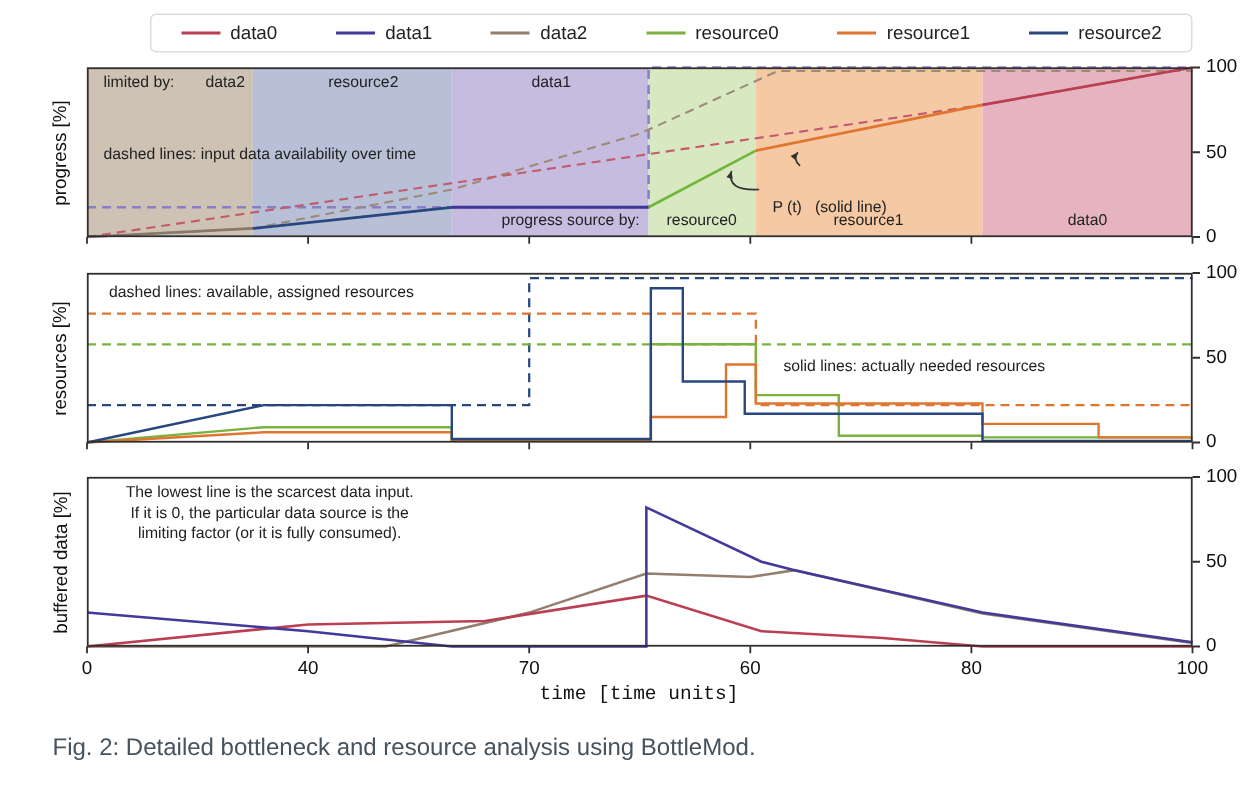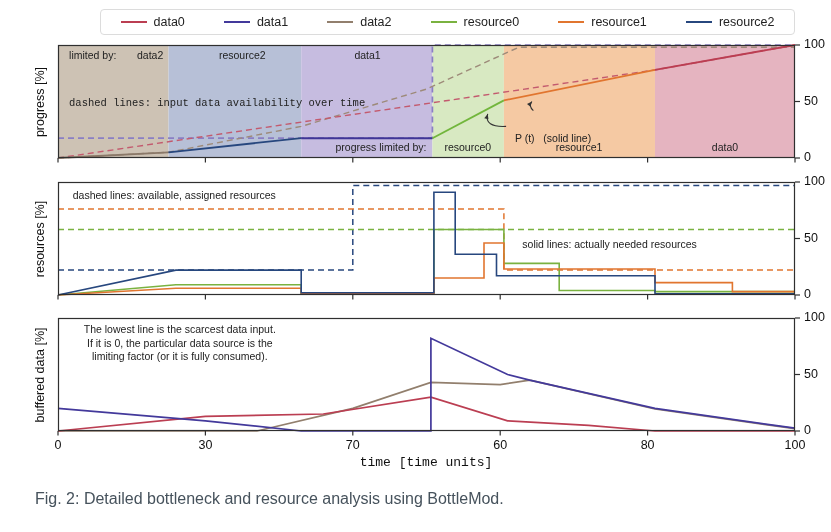--- a/index.html
+++ b/index.html
@@ -82,22 +82,22 @@
           <line x1="737" y1="0" x2="742" y2="0" stroke="#2f2f2f" stroke-width="1.2"></line>
           <path d="M448.096,81.36 Q425.986,82.49 429.671,68.93" fill="none" stroke="#333" stroke-width="1.1"></path>
           <polygon points="429.671,68.93 430.48278265128727,74.33194492077337 426.23677580405285,73.17807064112301" fill="#333"></polygon>
           <path d="M475.365,65.53999999999999 Q470.206,61.019999999999996 473.891,56.5" fill="none" stroke="#333" stroke-width="1.1"></path>
           <polygon points="473.891,56.5 472.4367263287241,61.765461811563505 469.0264451384947,58.98517725713973" fill="#333"></polygon>
         </svg>
         <span class="ann" style="left: 11.055px; top: 11.3px; transform: translate(0px, -50%);">limited by:</span>
         <span class="ann" style="left: 92.125px; top: 11.3px; transform: translate(-50%, -50%);">data2</span>
         <span class="ann" style="left: 184.25px; top: 11.3px; transform: translate(-50%, -50%);">resource2</span>
         <span class="ann" style="left: 309.54px; top: 11.3px; transform: translate(-50%, -50%);">data1</span>
-        <span class="ann" style="left: 11.055px; top: 58.76px; transform: translate(0px, -50%); font-family: Liberation Mono, monospace;">dashed lines: input data availability over time</span>
-        <span class="ann" style="left: 368.5px; top: 102.83px; transform: translate(-100%, -50%);">progress limited by:</span>
+        <span class="ann" style="left: 11.055px; top: 58.76px; transform: translate(0px, -50%);">dashed lines: input data availability over time</span>
+        <span class="ann" style="left: 368.5px; top: 102.83px; transform: translate(-100%, -50%);">progress source by:</span>
         <span class="ann" style="left: 409.772px; top: 102.83px; transform: translate(-50%, -50%);">resource0</span>
         <span class="ann" style="left: 521.059px; top: 102.83px; transform: translate(-50%, -50%);">resource1</span>
         <span class="ann" style="left: 666.985px; top: 102.83px; transform: translate(-50%, -50%);">data0</span>
         <span class="ann" style="left: 456.94px; top: 94px; transform: translate(0px, -50%);">P (t)   (solid line)</span>
       </div>
       <div class="panel" style="left: 33px; top: 182px; width: 737px; height: 113px;">
         <svg width="737" height="113">
           <polyline points="0.0,88.1 294.8,88.1 294.8,3.4 737.0,3.4" fill="none" stroke="#27477e" stroke-width="1.5" stroke-linejoin="miter" stroke-dasharray="6 4"></polyline>
           <polyline points="0.0,27.1 445.9,27.1 445.9,88.1 737.0,88.1" fill="none" stroke="#e1752f" stroke-width="1.5" stroke-linejoin="miter" stroke-dasharray="6 4"></polyline>
           <polyline points="0.0,47.5 737.0,47.5" fill="none" stroke="#7ab240" stroke-width="1.5" stroke-linejoin="miter" stroke-dasharray="6 4"></polyline>
@@ -134,21 +134,21 @@
           <line x1="737" y1="56.5" x2="742" y2="56.5" stroke="#2f2f2f" stroke-width="1.2"></line>
           <line x1="737" y1="0" x2="742" y2="0" stroke="#2f2f2f" stroke-width="1.2"></line>
         </svg>
         <span class="ann multi" style="left: 25.795px; top: 24.86px; transform: translate(0px, -50%);">The lowest line is the scarcest data input.
 If it is 0, the particular data source is the
 limiting factor (or it is fully consumed).</span>
       </div>
     </div>
   <div id="xticks">
       <div class="xticklabel" style="left: 33px; top: 438px;">0</div>
-      <div class="xticklabel" style="left: 180.4px; top: 438px;">30</div>
+      <div class="xticklabel" style="left: 180.4px; top: 438px;">40</div>
       <div class="xticklabel" style="left: 327.8px; top: 438px;">70</div>
       <div class="xticklabel" style="left: 475.2px; top: 438px;">60</div>
       <div class="xticklabel" style="left: 622.6px; top: 438px;">80</div>
       <div class="xticklabel" style="left: 770px; top: 438px;">100</div>
     </div>
   <div class="xtitle">time [time units]</div>
   <div class="caption">Fig. 2: Detailed bottleneck and resource analysis using BottleMod.</div>
 <div class="ticklabel" style="left: 779px; top: 150px;">0</div>
     <div class="ticklabel" style="left: 779px; top: 93.5px;">50</div>
     <div class="ticklabel" style="left: 779px; top: 37px;">100</div>

